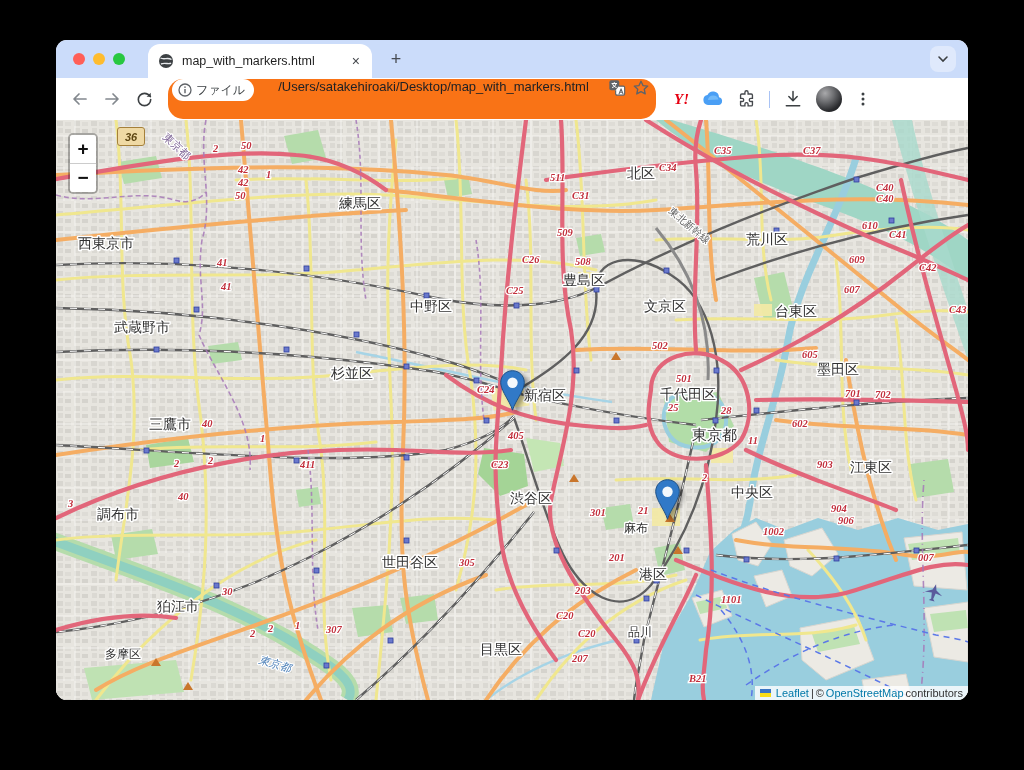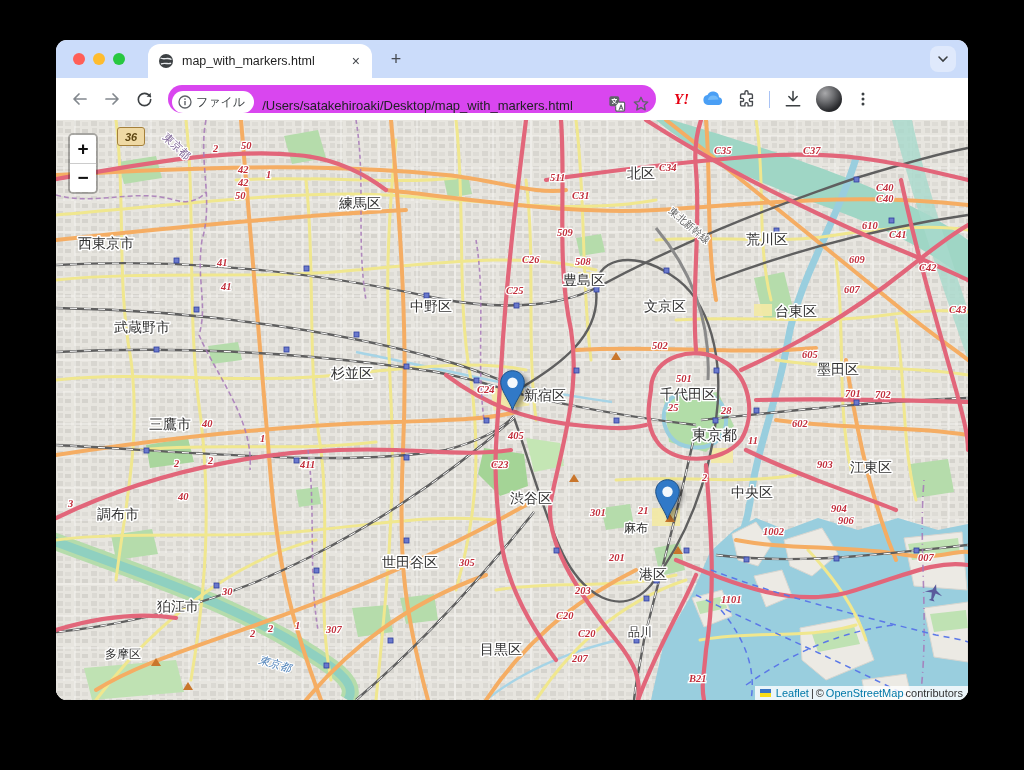--- a/index.html
+++ b/index.html
@@ -14,26 +14,26 @@
     border-radius:12px 12px 0 0;display:flex;align-items:center;padding:6px 10px;box-sizing:border-box;}
   .tab-title{font-size:12.5px;color:#1f1f1f;flex:1;margin-left:8px;white-space:nowrap;overflow:hidden;}
   .tab-close{font-size:14px;color:#45484d;line-height:1;padding:2px;cursor:default;}
   .newtab{position:absolute;left:328px;bottom:7px;width:24px;height:24px;border-radius:6px;
     display:flex;align-items:center;justify-content:center;font-size:18px;color:#474b52;}
   .tab-chevron{position:absolute;right:12px;top:6px;width:26px;height:26px;border-radius:8px;
     background:#dfe9fc;display:flex;align-items:center;justify-content:center;}
   
   .toolbar{height:42px;background:#fff;display:flex;align-items:center;padding:0 10px;gap:4px;flex:0 0 42px;}
   .navbtn{width:28px;height:28px;display:flex;align-items:center;justify-content:center;border-radius:50%;}
-  .urlbar{height:28px;background:#d946ef;border-radius:15px;display:flex;align-items:flex-end;
+  .urlbar{height:40px;background:#f97316;border-radius:15px;display:flex;align-items:flex-start;
     padding:0 6px 0 4px;box-sizing:border-box;width:488px;margin-left:6px;}
   .chip{height:22px;background:#fff;border-radius:11px;display:flex;align-items:center;
     padding:0 9px 0 6px;gap:4px;flex:0 0 auto;}
   .chip-label{font-size:12px;color:#3c4043;}
-  .url-text{font-size:13px;color:#202124;margin-left:8px;flex:1;white-space:nowrap;overflow:hidden;}
+  .url-text{font-size:13px;color:#202124;margin-left:24px;flex:1;white-space:nowrap;overflow:hidden;}
   .urlbar .ticon{margin-left:6px;}
   .right-icons{display:flex;align-items:center;gap:13px;margin-left:14px;}
   .yahoo{font-family:"Liberation Serif",serif;font-weight:bold;font-size:15px;color:#e60012;font-style:italic;}
   .tdivider{width:1px;height:17px;background:#a9c3f5;}
   .avatar{width:26px;height:26px;border-radius:50%;
     background:radial-gradient(circle at 35% 28%,#a9a9ab 0%,#6c6d70 35%,#2a2b2e 70%,#151619 100%);}
   
   .map{position:relative;flex:1;background:#e8e6e0;overflow:hidden;}
   .map svg.basemap{position:absolute;left:0;top:0;}
   .zoomctl{position:absolute;left:12px;top:13px;width:26px;border:2px solid rgba(0,0,0,.28);

